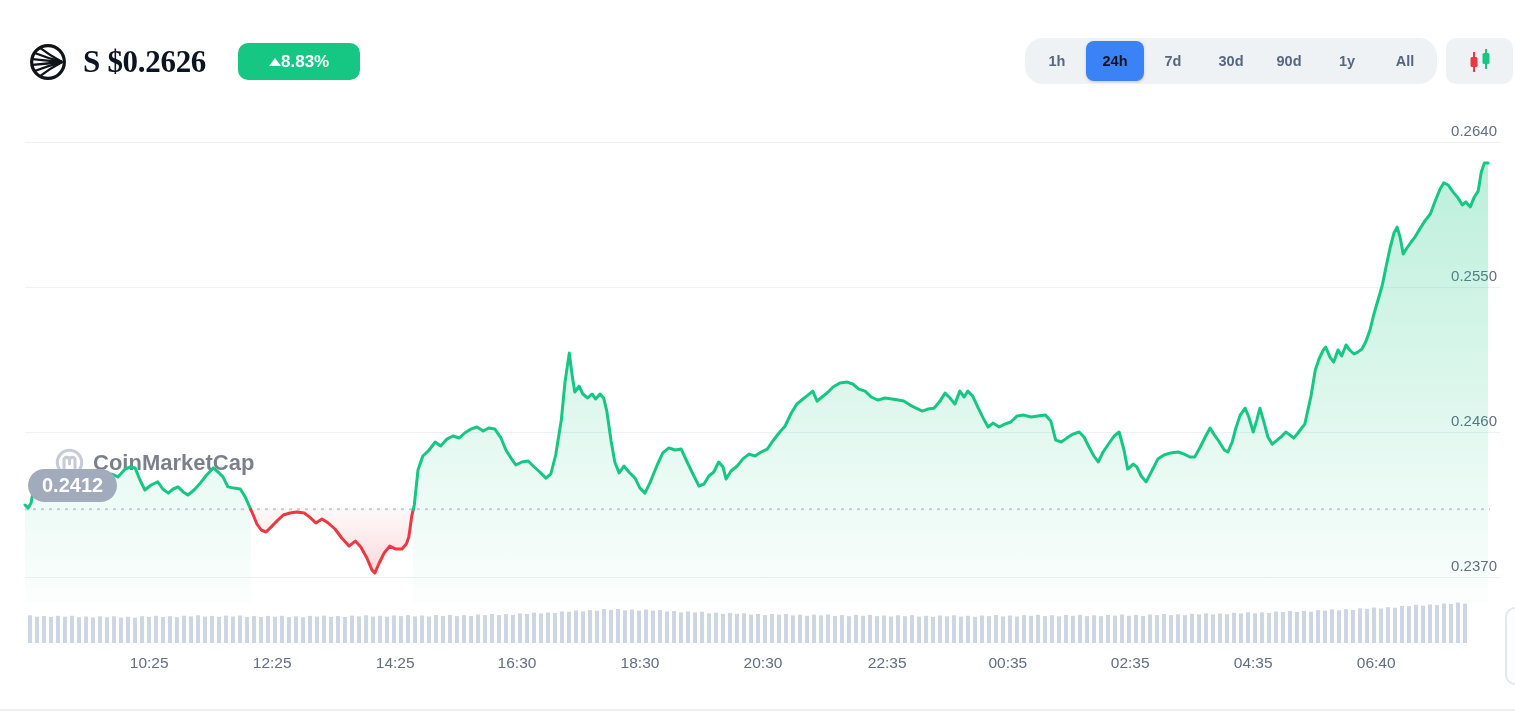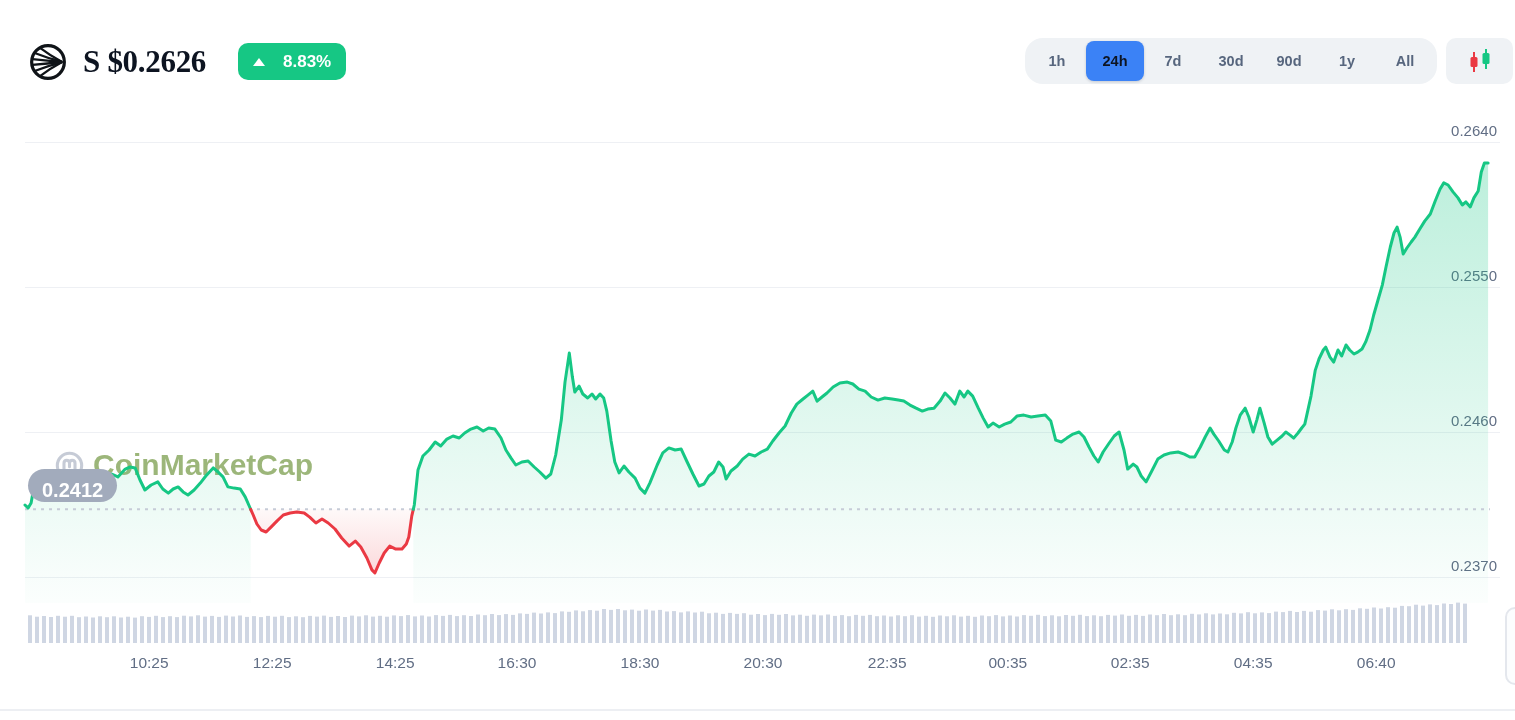--- a/index.html
+++ b/index.html
@@ -2,36 +2,36 @@
 <html><head>
 <meta charset="utf-8">
 <style>
   html,body{margin:0;padding:0;}
   body{width:1515px;height:720px;position:relative;background:#ffffff;overflow:hidden;
        font-family:"Liberation Sans", sans-serif;}
   .abs{position:absolute;}
   
   .logo{left:29px;top:43px;width:38px;height:38px;}
   .title{left:83px;top:41px;font-size:31px;font-weight:700;color:#0d1421;letter-spacing:-0.3px;line-height:42px;white-space:nowrap;font-family:Liberation Serif, serif;}
-  .badge{left:238px;top:43px;height:37px;border-radius:10px;display:flex;align-items:center;gap:18px;
-         padding:0 15px;color:#fff;font-weight:700;font-size:17px;}
+  .badge{left:238px;top:43px;height:37px;border-radius:10px;display:flex;align-items:center;gap:0;
+         padding:0 31px;color:#fff;font-weight:700;font-size:17px;}
   .badge .tri{width:0;height:0;border-left:6px solid transparent;border-right:6px solid transparent;border-bottom:8px solid #fff;}
   
   .ranges{left:1025px;top:38px;width:412px;height:46px;border-radius:18px;display:flex;align-items:center;
           padding:3px;box-sizing:border-box;}
   .range-btn{flex:1;height:40px;border:none;background:transparent;border-radius:8px;font-size:14.5px;font-weight:700;
              color:#57667e;font-family:inherit;cursor:pointer;display:flex;align-items:center;justify-content:center;}
   .range-btn.sel{background:#3b82f6;color:#0d1421;box-shadow:0 1px 3px rgba(24,38,66,.2);text-align:center;}
   .candle-btn{left:1446px;top:38px;width:67px;height:46px;border-radius:10px;border:none;cursor:pointer;
               display:flex;align-items:center;justify-content:center;}
   
   .watermark{left:55px;top:448px;display:flex;align-items:center;gap:9px;opacity:.55;pointer-events:none;}
-  .watermark-text{font-size:30px;font-weight:700;color:#4d7c0f;white-space:nowrap;}
+  .watermark-text{font-size:22px;font-weight:700;color:#0f172a;white-space:nowrap;}
   .tooltip{left:28px;top:469px;height:33px;border-radius:17px;color:#fff;font-size:20px;font-weight:700;
-           display:flex;align-items:flex-end;padding:0 14px;z-index:5;}
+           display:flex;align-items:center;padding:0 14px;z-index:5;}
   .chart-svg{left:0;top:0;}
   .bottom-line{left:0;top:709px;width:1515px;border-top:2px solid #edeff3;}
   .scroll-thumb{left:1505px;top:607px;width:20px;height:74px;border:2px solid #e4e7ed;border-radius:10px;background:#fcfdfe;}
 </style>
 </head>
 <body>
 
 <div class="abs watermark">
   <svg width="29" height="29" viewBox="0 0 30 30" style="color:#98a2b5">
     <circle cx="15" cy="15" r="12.6" fill="none" stroke="currentColor" stroke-width="3.2"></circle>

